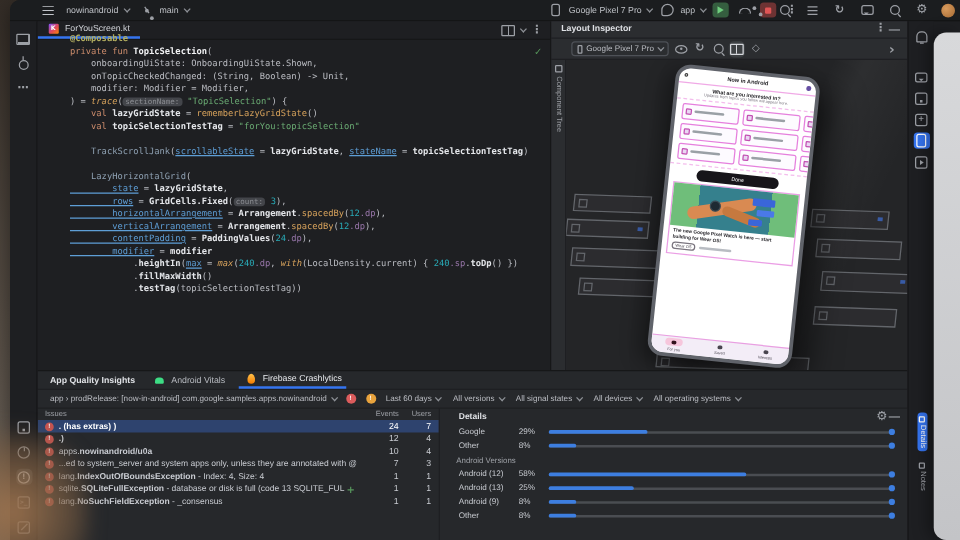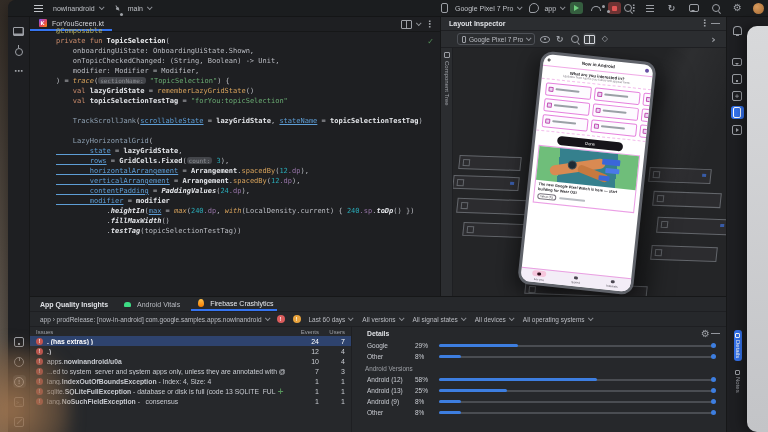--- a/index.html
+++ b/index.html
@@ -82,25 +82,25 @@
   .vtab .sq { width:5px; height:5px; border:1px solid currentColor; border-radius:1px; }
   #side-tabs { position:absolute; top:313px; left:0; width:21px; display:flex; flex-direction:column; align-items:center; gap:6px; }
 
   
   #editor { position:absolute; left:22px; top:17px; width:410px; height:279px; background:#1e1f22; }
   #tabbar { height:15px; display:flex; align-items:center; border-bottom:1px solid #161718; position:relative; }
   .tab { display:flex; align-items:center; gap:3px; height:100%; padding:0 8px 0 6px; font-size:7px; color:#d3d5da; border-bottom:2px solid #3574f0; cursor:pointer; }
   #tabbar-right { position:absolute; right:4px; display:flex; align-items:center; gap:3px; }
   #code { position:absolute; left:26px; top:9px; font-family:"DejaVu Sans Mono",monospace; font-size:7px; line-height:10px; white-space:pre; }
   .cl { height:10px; }
-  .tok-d { color:#bcbec4; } .tok-k { color:#cf8e6d; } .tok-an { color:#b3ae60; }
+  .tok-d { color:#bcbec4; } .tok-k { color:#cf8e6d; } .tok-an { color:#b3ae60;font-weight:bold; }
   .tok-s { color:#6aab73; } .tok-n { color:#29abb8; } .tok-pr { color:#9876aa; }
   .tok-f { color:#d8a35c; } .tok-fi { color:#d8a35c; font-style:italic; }
   .tok-fnb { color:#f2f3f5; font-weight:700; }
-  .tok-v { color:#e4e6ea; font-weight:600; } .tok-vi { color:#e4e6ea; font-weight:600; font-style:italic; }
+  .tok-v { color:#e4e6ea; font-weight:600; } .tok-vi { color:#e4e6ea; font-weight:600; }
   .tok-p { color:#5e9ed6;text-decoration:underline; } .tok-cc { color:#8fa1b3; }
   .tok-h { background:#43454a; color:#8c8e93; border-radius:3px; padding:0 2px; font-size:6px; }
   #insp-check { position:absolute; right:6px; top:20px; color:#549159; font-size:8px; }
 
   
   #inspector { position:absolute; left:432px; top:17px; width:286px; height:279px; background:#2b2d30; border-left:1px solid #161718; }
   #li-header { height:14px; display:flex; align-items:center; padding:0 6px 0 8px; font-size:7px; font-weight:700; color:#dfe1e5; border-bottom:1px solid #1e1f22; }
   #li-header .sp { flex:1; }
   #li-toolbar { height:17px; display:flex; align-items:center; gap:3px; padding:0 6px 0 16px; border-bottom:1px solid #1e1f22; }
   .devchip { display:flex; align-items:center; gap:3px; border:1px solid #4e5157; border-radius:3px; height:12px; padding:0 4px; font-size:6.5px; color:#bcbec4; cursor:pointer; }

